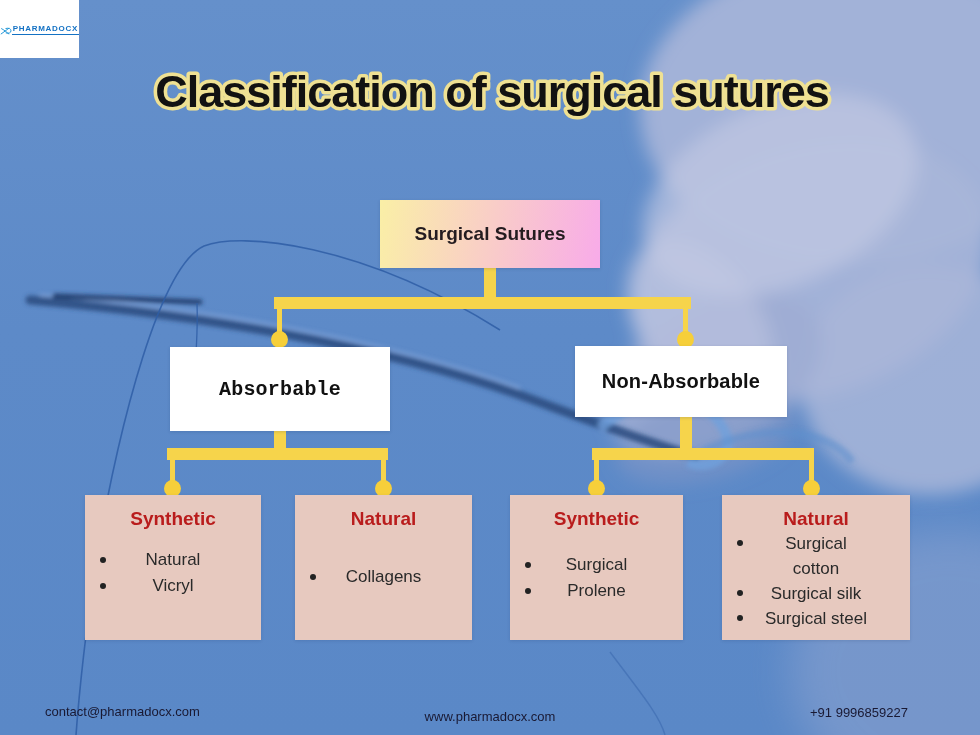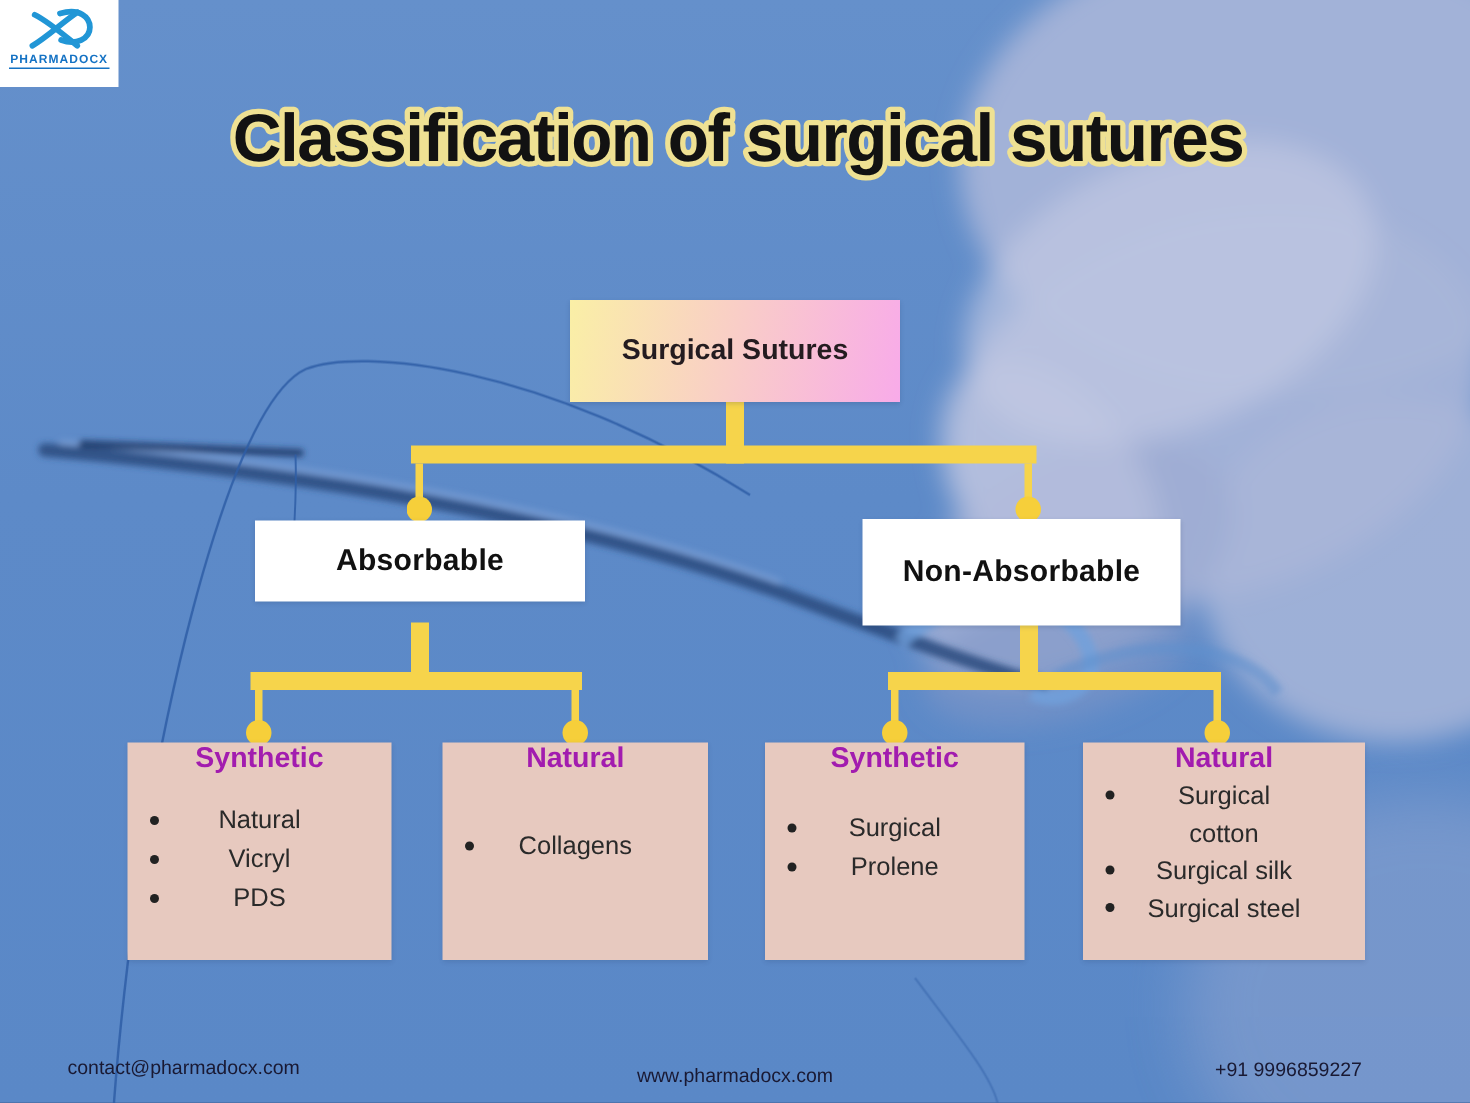--- a/index.html
+++ b/index.html
@@ -3,21 +3,21 @@
 <meta charset="utf-8">
 <style>
   html,body{margin:0;padding:0;background:#4a6fa5;}
   .stage{position:relative;width:980px;height:735px;overflow:hidden;
          background:linear-gradient(180deg,#6590cb 0%,#5d8ac8 45%,#5a88c7 100%);
          font-family:"Liberation Sans",sans-serif;}
   .bg-art{position:absolute;left:0;top:0;z-index:0;}
 
   
   .logo-card{position:absolute;left:0;top:0;width:79px;height:58px;background:#ffffff;
-             z-index:3;display:flex;flex-direction:column;align-items:center;}
+             z-index:3;display:flex;flex-direction:row;align-items:center;}
   .logo-mark{margin-top:3px;}
   .logo-text{font-size:8px;font-weight:bold;letter-spacing:.7px;color:#1472c4;
              border-bottom:1.5px solid #1472c4;padding:0 1px 1px 1px;line-height:9px;}
 
   
   .title-svg{position:absolute;left:0;top:58px;z-index:2;}
   .title-svg text{font-family:"Liberation Sans",sans-serif;font-weight:bold;font-size:45px;
                   letter-spacing:-1px;fill:#121212;stroke:#efe193;stroke-width:7;
                   paint-order:stroke fill;stroke-linejoin:round;}
 
@@ -26,30 +26,30 @@
   .dot{position:absolute;width:17px;height:17px;border-radius:50%;background:#f6cf3a;z-index:1;}
 
   
   .card{position:absolute;z-index:2;display:flex;align-items:center;justify-content:center;
         box-shadow:0 1px 3px rgba(30,50,90,.18);}
   .root-card{left:380px;top:200px;width:220px;height:68px;
              background:linear-gradient(100deg,#faefa6 0%,#f8abe9 100%);}
   .root-card .card-label{font-size:19px;font-weight:bold;color:#241c20;}
   .white-card{background:#ffffff;}
   .white-card .card-label{font-size:20px;font-weight:bold;color:#111111;letter-spacing:.2px;}
-  .wc-left{left:170px;top:347px;width:220px;height:54px;}
+  .wc-left{left:170px;top:347px;width:220px;height:84px;font-family:Liberation Mono, monospace;}
   .wc-right{left:575px;top:346px;width:212px;height:71px;}
 
   .pink-card{position:absolute;z-index:2;background:#e7c9bf;color:#232323;
              box-shadow:0 1px 3px rgba(30,50,90,.15);}
   .pc1{left:85px;top:495px;width:176px;height:145px;}
   .pc2{left:295px;top:495px;width:177px;height:145px;}
   .pc3{left:510px;top:495px;width:173px;height:145px;}
   .pc4{left:722px;top:495px;width:188px;height:145px;}
-  .card-heading{text-align:center;font-size:19px;font-weight:bold;color:#a21caf;}
+  .card-heading{margin-top:13px;text-align:center;font-size:19px;font-weight:bold;color:#b91c1c;}
   .pink-card ul{list-style:none;margin:0;padding:0;}
   .pink-card li{position:relative;text-align:center;font-size:17px;line-height:26px;color:#2a2a2a;}
   .bullet{position:absolute;left:15px;top:10px;width:6px;height:6px;border-radius:50%;background:#222;}
   .pc1 ul{margin-top:17px;}
   .pc2 ul{margin-top:34px;}
   .pc3 ul{margin-top:22px;}
   .pc4 ul{margin-top:1px;}
   .pc4 li{line-height:25px;}
   .pc4 .bullet{top:9px;}
   .li-text{display:inline-block;}
@@ -151,21 +151,20 @@
 
   <div class="card white-card wc-right">
     <span class="card-label">Non-Absorbable</span>
   </div>
 
   <div class="pink-card pc1">
     <div class="card-heading">Synthetic</div>
     <ul>
       <li><span class="bullet"></span><span class="li-text">Natural</span></li>
       <li><span class="bullet"></span><span class="li-text">Vicryl</span></li>
-      <li><span class="bullet"></span><span class="li-text">PDS</span></li>
     </ul>
   </div>
 
   <div class="pink-card pc2">
     <div class="card-heading">Natural</div>
     <ul>
       <li><span class="bullet"></span><span class="li-text">Collagens</span></li>
     </ul>
   </div>
 

